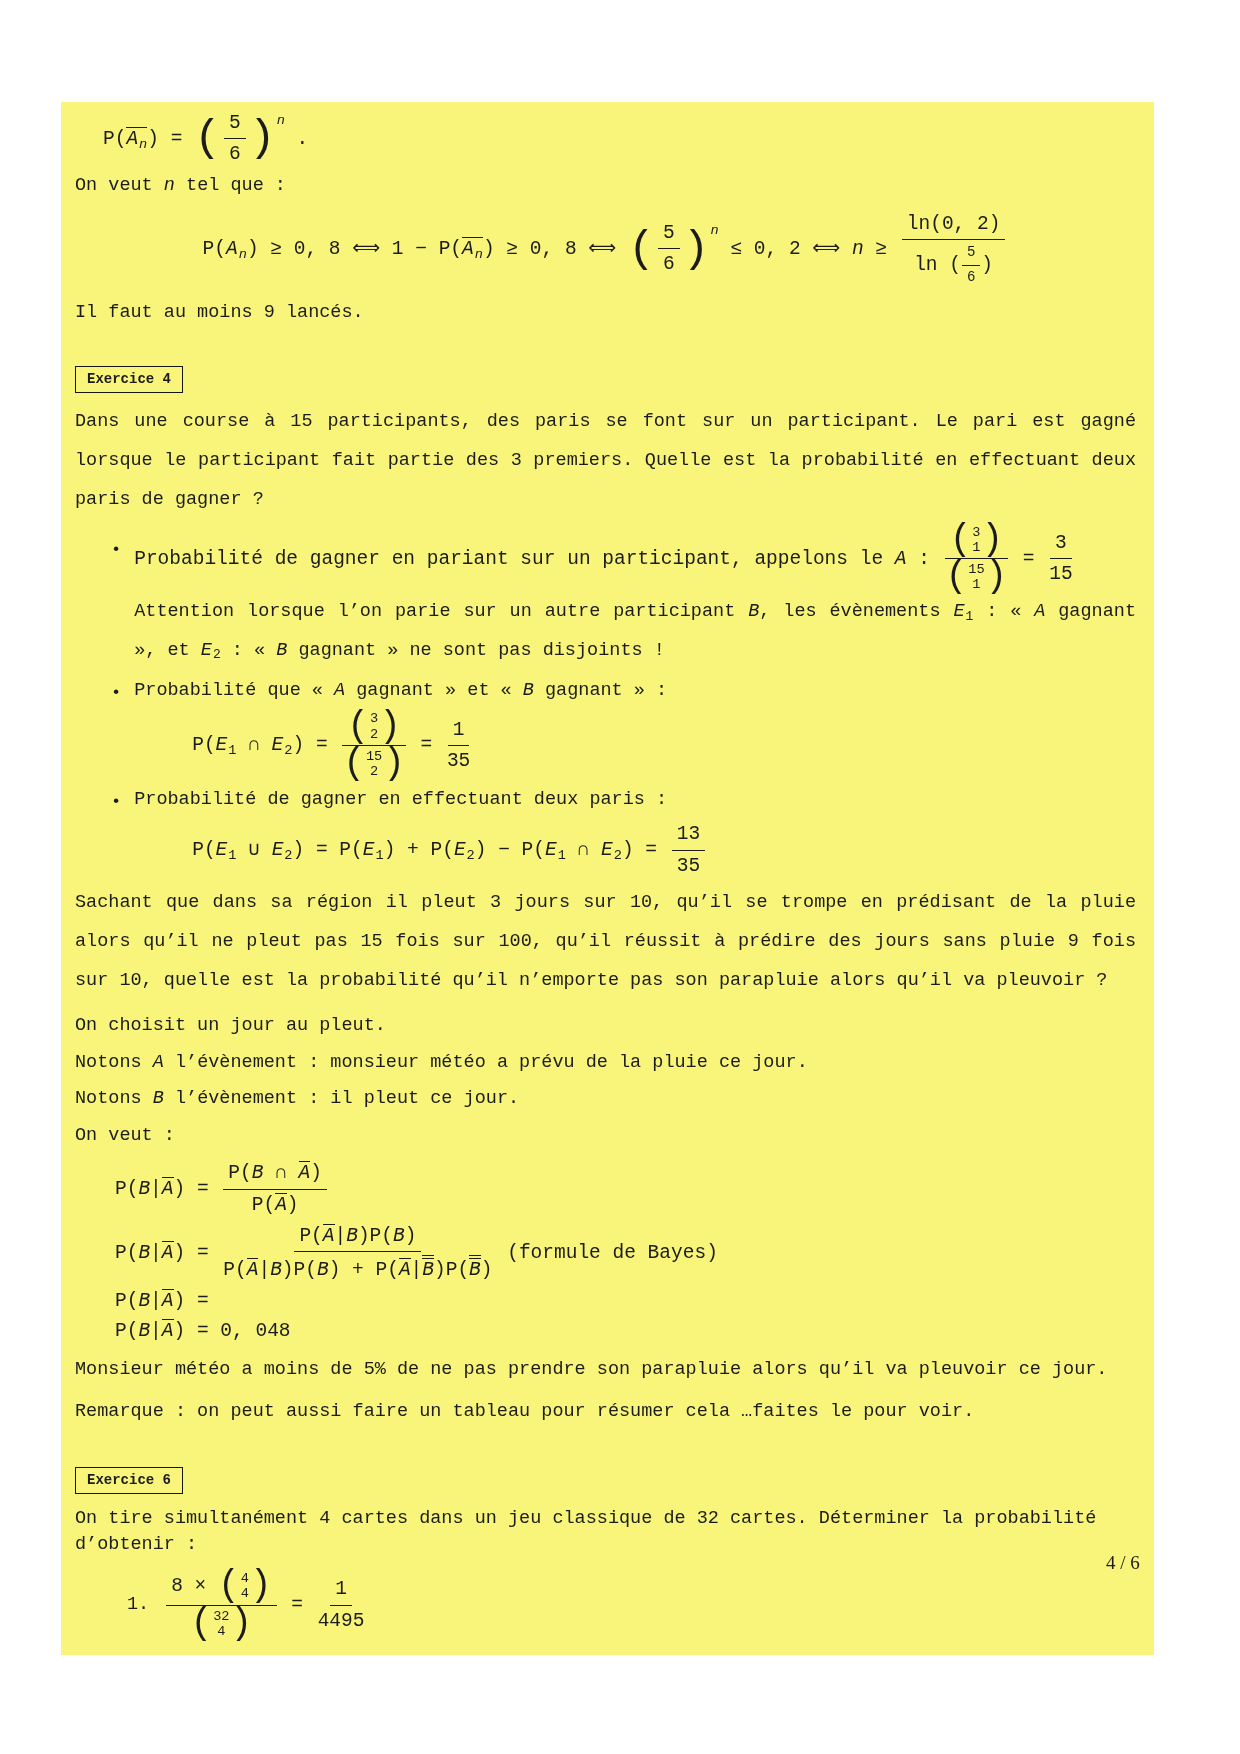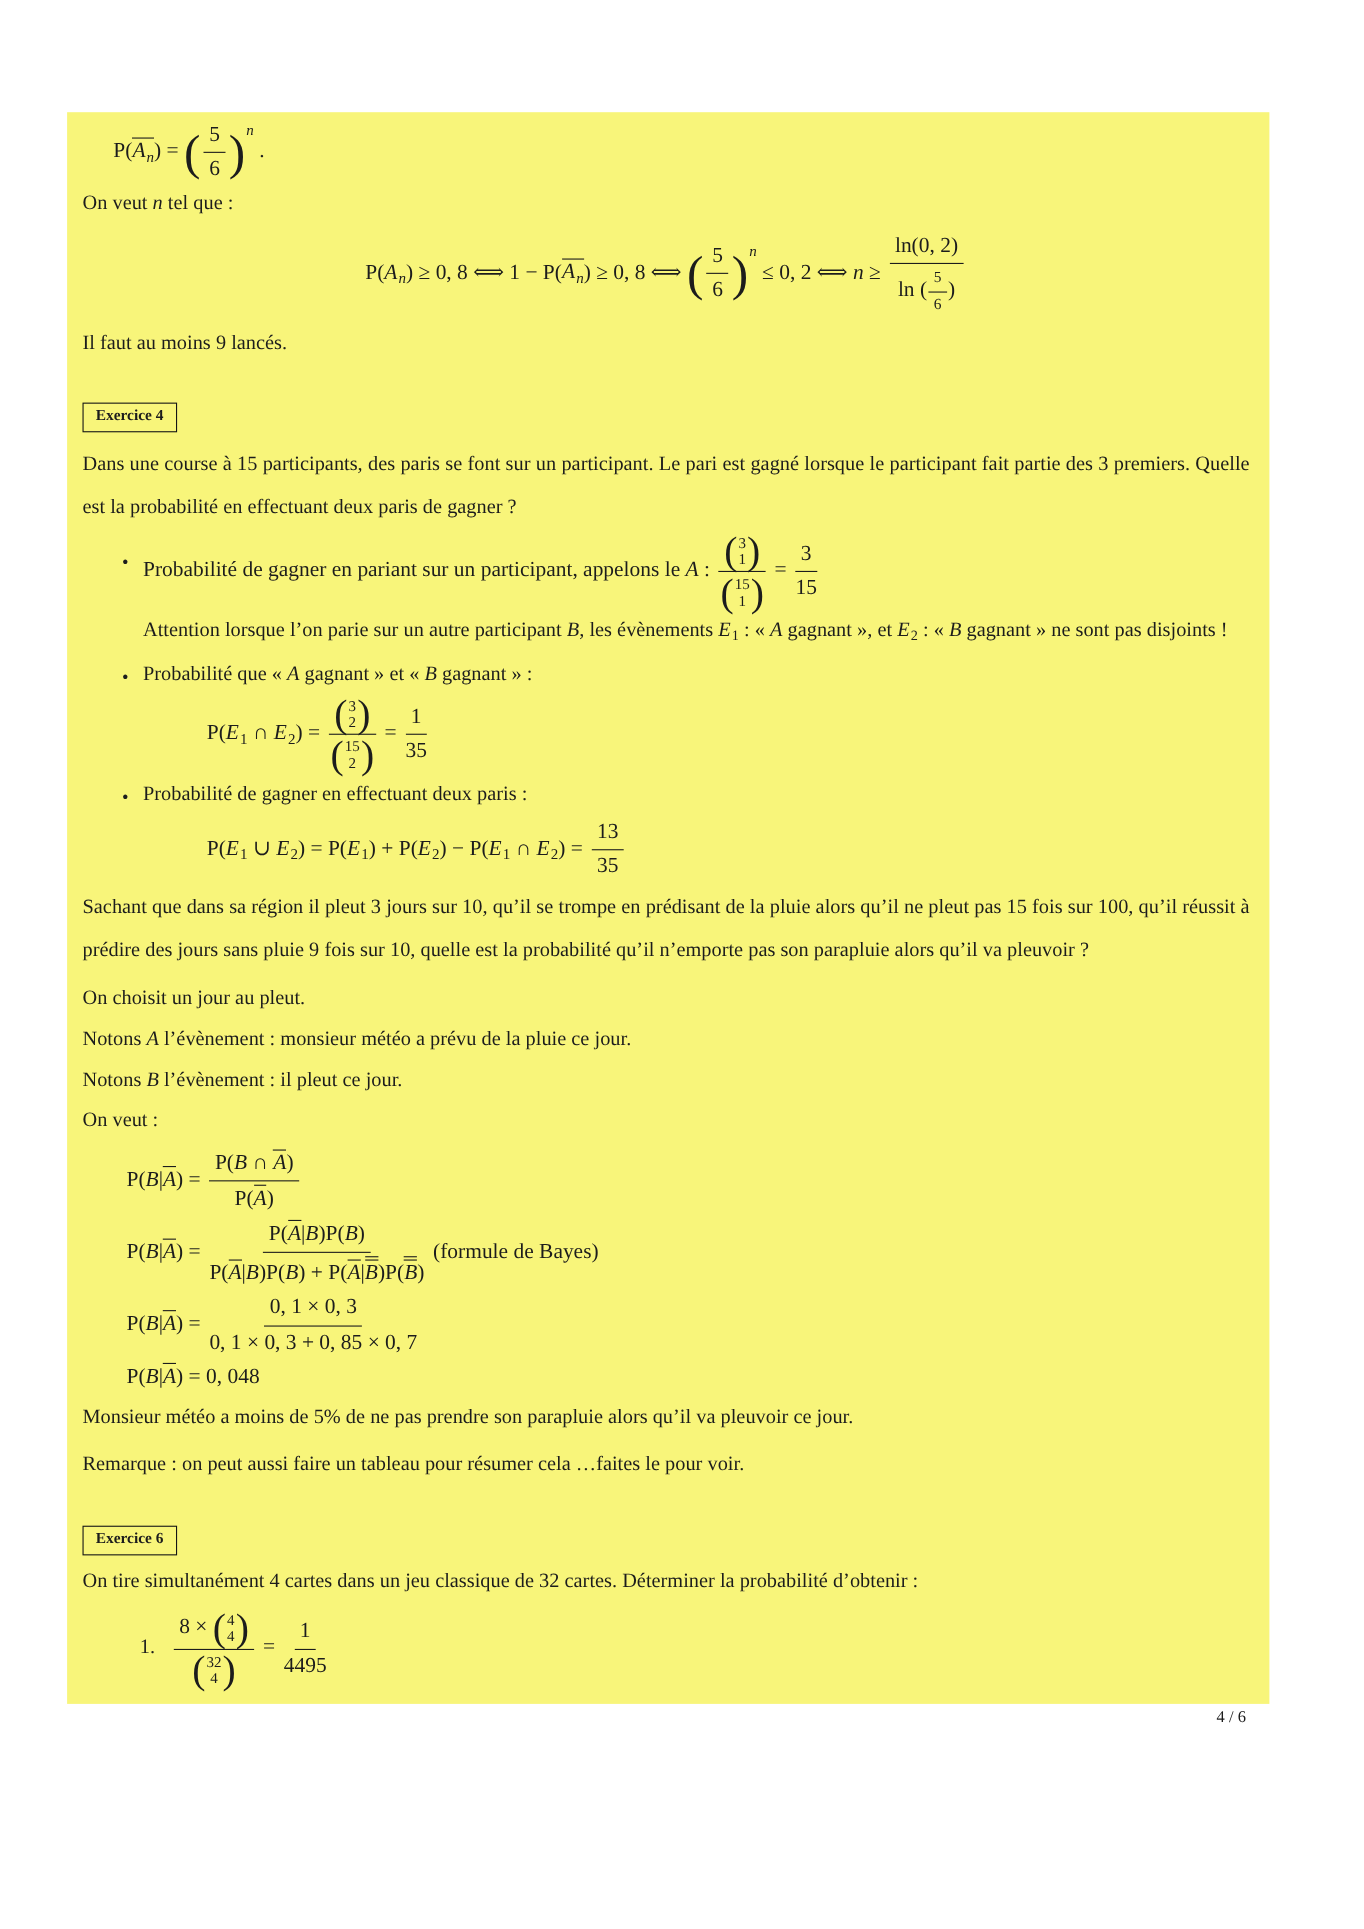--- a/index.html
+++ b/index.html
@@ -5,20 +5,21 @@
   html,body{margin:0;padding:0;}
   body{
     width:1240px;height:1754px;position:relative;background:#ffffff;
     font-family:"Liberation Serif","DejaVu Serif",serif;color:#1c1c1c;
     -webkit-font-smoothing:antialiased;
   }
   .hl{
     position:absolute;left:61px;top:102px;width:1093px;min-height:1410px;
     background:#f8f57a;padding:8px 18px 16px 14px;box-sizing:border-box;
     font-size:18.5px;
+    font-family:Liberation Mono, monospace;
   }
   .par{line-height:2.1;text-align:justify;margin:0;}
   .sline{line-height:1.4;margin:11px 0;}
   .m{font-size:19.5px;}
   .eq{line-height:1.2;}
   .eq-center{text-align:center;margin:12px 0 10px;}
   .eq-indent{margin-left:28px;}
   .eq-indent3{margin-left:40px;}
   
   .exbox{
@@ -42,21 +43,21 @@
     vertical-align:middle;margin:0 3px;text-align:center;line-height:1.25;
   }
   .mnum{display:block;border-bottom:1.4px solid #1c1c1c;padding:1px 5px 3px;}
   .mden{display:block;padding-top:3px;}
   .mfrac .mfrac{font-size:0.72em;margin:0 1px;}
   .mbigp{font-size:2.3em;line-height:0;vertical-align:middle;font-weight:300;}
   .mbinom{display:inline-flex;align-items:center;vertical-align:middle;line-height:1;}
   .mbinom .bpar{font-size:1.85em;line-height:0;font-weight:300;}
   .mbinom .bcol{display:inline-flex;flex-direction:column;align-items:center;font-size:0.7em;line-height:1.12;padding:0 1px;}
   
-  .footer{position:absolute;left:1106px;top:1552px;font-size:15px;line-height:1.2;}
+  .footer{position:absolute;left:1106px;top:1552px;font-size:19px;line-height:1.2;}
   
   .mt6{margin-top:6px;}.mt8{margin-top:8px;}.mt10{margin-top:10px;}
   .mt12{margin-top:12px;}.mt14{margin-top:14px;}.mt16{margin-top:16px;}
   .mt18{margin-top:18px;}
   .item1{display:flex;align-items:center;gap:14px;margin:12px 0 0 52px;}
 </style>
 </head>
 <body>
 
 <div class="hl">
@@ -156,24 +157,21 @@
   <div class="sline"><span class="mr">Notons </span><span class="mi">B</span><span class="mr"> l’évènement : il pleut ce jour.</span></div>
   <div class="sline">On veut :</div>
   <div class="eq eq-indent3 m"><span class="mr">P(</span><span class="mi">B</span><span class="mr">|</span><span class="mov"><span class="mi">A</span></span><span class="mr">) = </span><span class="mfrac">
         <span class="mnum"><span class="mr">P(</span><span class="mi">B</span><span class="mr"> ∩ </span><span class="mov"><span class="mi">A</span></span><span class="mr">)</span></span>
         <span class="mden"><span class="mr">P(</span><span class="mov"><span class="mi">A</span></span><span class="mr">)</span></span>
       </span></div>
   <div class="eq eq-indent3 m mt6"><span class="mr">P(</span><span class="mi">B</span><span class="mr">|</span><span class="mov"><span class="mi">A</span></span><span class="mr">) = </span><span class="mfrac">
         <span class="mnum"><span class="mr">P(</span><span class="mov"><span class="mi">A</span></span><span class="mr">|</span><span class="mi">B</span><span class="mr">)P(</span><span class="mi">B</span><span class="mr">)</span></span>
         <span class="mden"><span class="mr">P(</span><span class="mov"><span class="mi">A</span></span><span class="mr">|</span><span class="mi">B</span><span class="mr">)P(</span><span class="mi">B</span><span class="mr">) + P(</span><span class="mov"><span class="mi">A</span></span><span class="mr">|</span><span class="mov"><span class="mov"><span class="mi">B</span></span></span><span class="mr">)P(</span><span class="mov"><span class="mov"><span class="mi">B</span></span></span><span class="mr">)</span></span>
       </span><span class="mr"> (formule de Bayes)</span></div>
-  <div class="eq eq-indent3 m mt6"><span class="mr">P(</span><span class="mi">B</span><span class="mr">|</span><span class="mov"><span class="mi">A</span></span><span class="mr">) = </span><span class="mfrac">
-        <span class="mnum"><span class="mr">0, 1 × 0, 3</span></span>
-        <span class="mden"><span class="mr">0, 1 × 0, 3 + 0, 85 × 0, 7</span></span>
-      </span></div>
+  <div class="eq eq-indent3 m mt6"><span class="mr">P(</span><span class="mi">B</span><span class="mr">|</span><span class="mov"><span class="mi">A</span></span><span class="mr">) = </span></div>
   <div class="eq eq-indent3 m mt6"><span class="mr">P(</span><span class="mi">B</span><span class="mr">|</span><span class="mov"><span class="mi">A</span></span><span class="mr">) = 0, 048</span></div>
   <div class="sline mt14">Monsieur météo a moins de 5% de ne pas prendre son parapluie alors qu’il va pleuvoir ce jour.</div>
   <div class="sline mt16">Remarque : on peut aussi faire un tableau pour résumer cela …faites le pour voir.</div>
 
   <div class="mt18">
     <span class="exbox">Exercice 6</span>
   </div>
   <div class="sline mt12">On tire simultanément 4 cartes dans un jeu classique de 32 cartes. Déterminer la probabilité d’obtenir :</div>
   <div class="item1">
     <span>1.</span>

